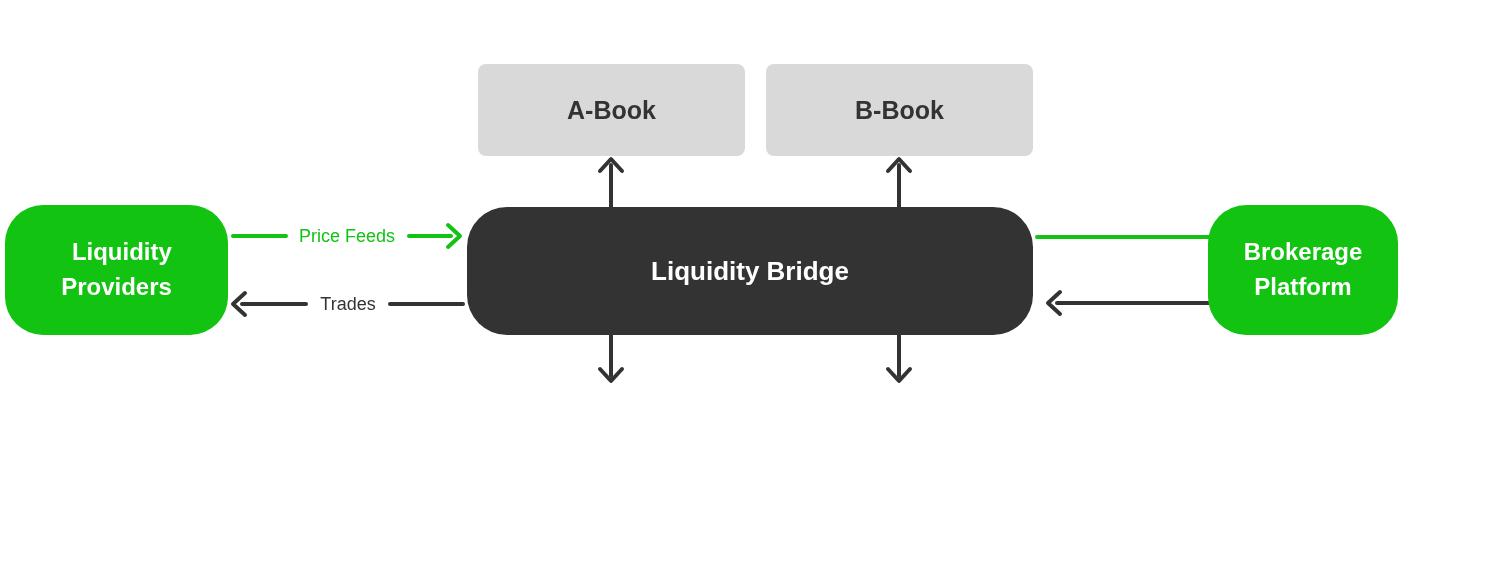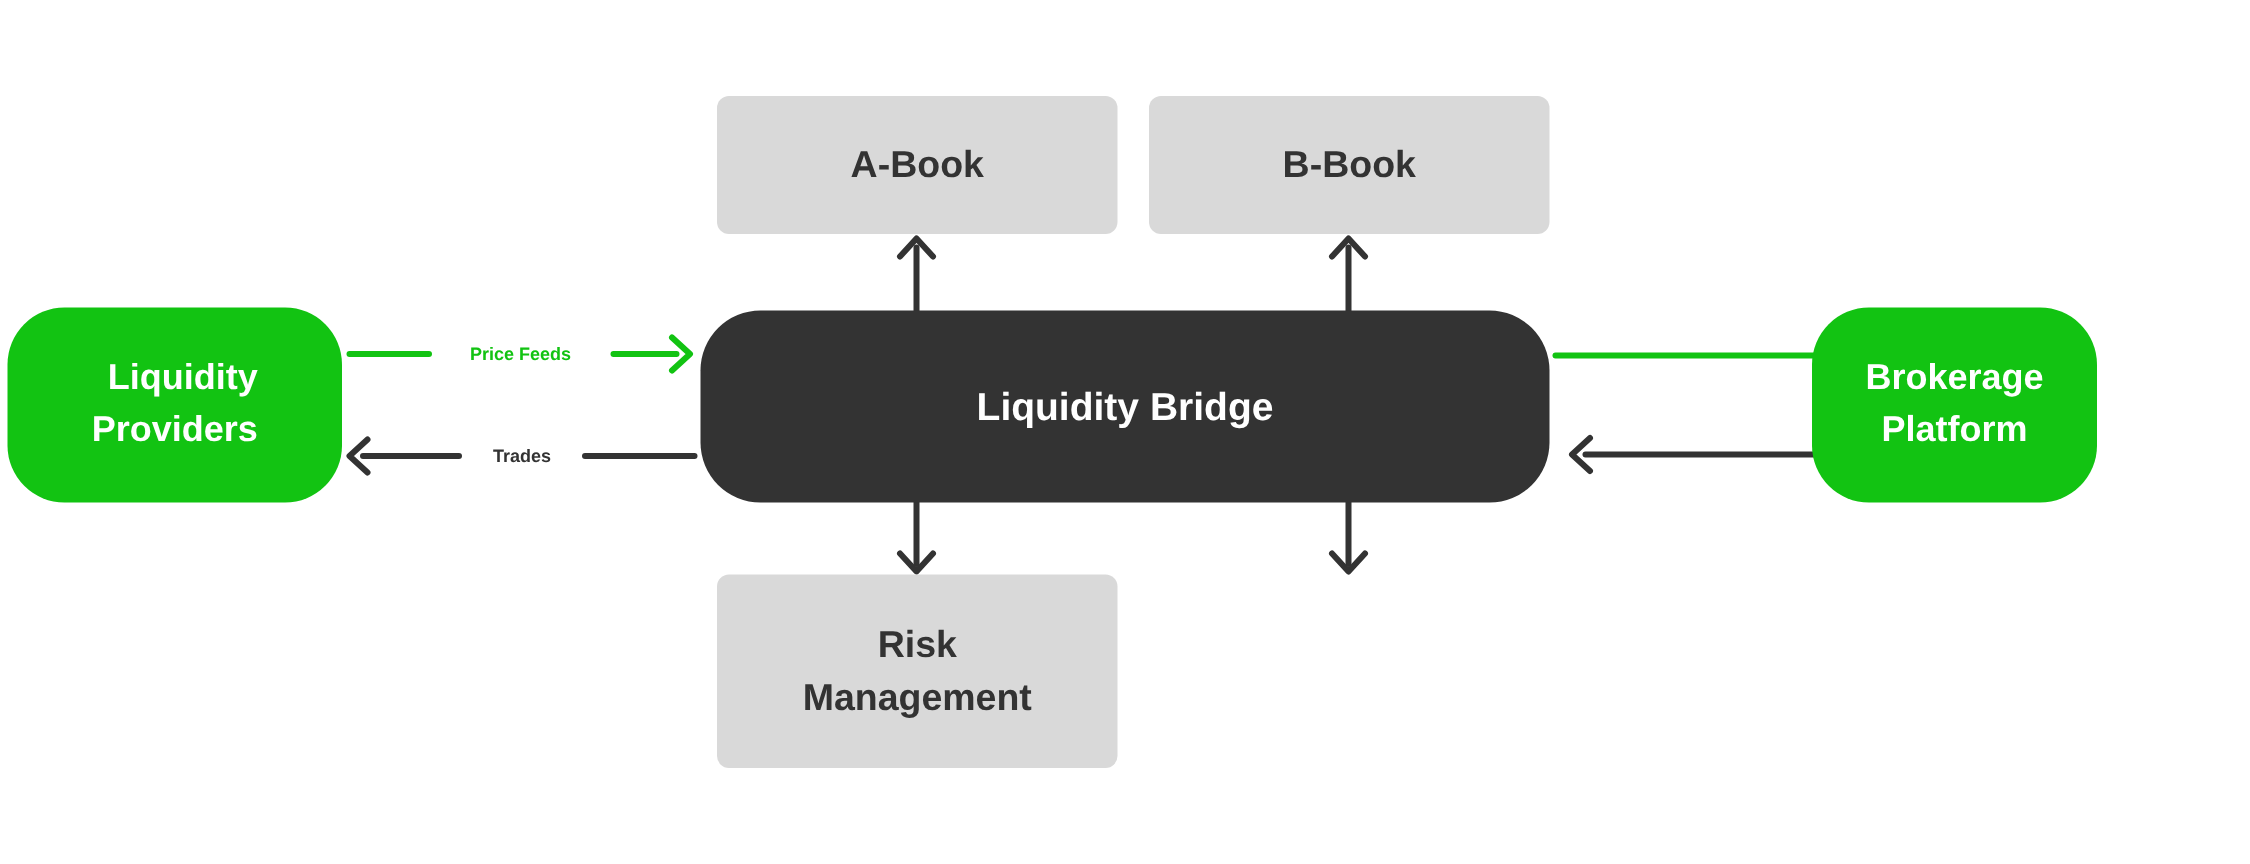--- a/index.html
+++ b/index.html
@@ -46,22 +46,22 @@
   .node-gray {
     background: #D9D9D9;
     color: #333333;
     border-radius: 8px;
     font-size: 25px;
     line-height: 1.4;
   }
 
   .edge-label {
     position: absolute;
-    font-weight: 700;
-    font-size: 12px;
+    font-weight: 400;
+    font-size: 18px;
     transform: translate(-50%, -50%);
     white-space: nowrap;
   }
   .edge-label-green { color: #12C312; }
   .edge-label-dark  { color: #333333; }
 </style>
 </head>
 <body>
 
 <div class="canvas">
@@ -105,24 +105,20 @@
   </div>
 
   <div class="node node-gray" style="left:766px; top:64px; width:267px; height:92px;">
     <span class="node-label">B-Book</span>
   </div>
 
   <div class="node node-dark" style="left:467px; top:207px; width:566px; height:128px;">
     <span class="node-label">Liquidity Bridge</span>
   </div>
 
-  <div class="node node-gray" style="left:478px; top:383px; width:267px; height:129px;">
-    <span class="node-label">Risk
-Management</span>
-  </div>
 
 
   <div class="node node-green" style="left:1208px; top:205px; width:190px; height:130px;">
     <span class="node-label">Brokerage
 Platform</span>
   </div>
 
   <div class="edge-label edge-label-green" style="left:347px; top:236px;">Price Feeds</div>
 
   <div class="edge-label edge-label-dark" style="left:348px; top:304px;">Trades</div>

